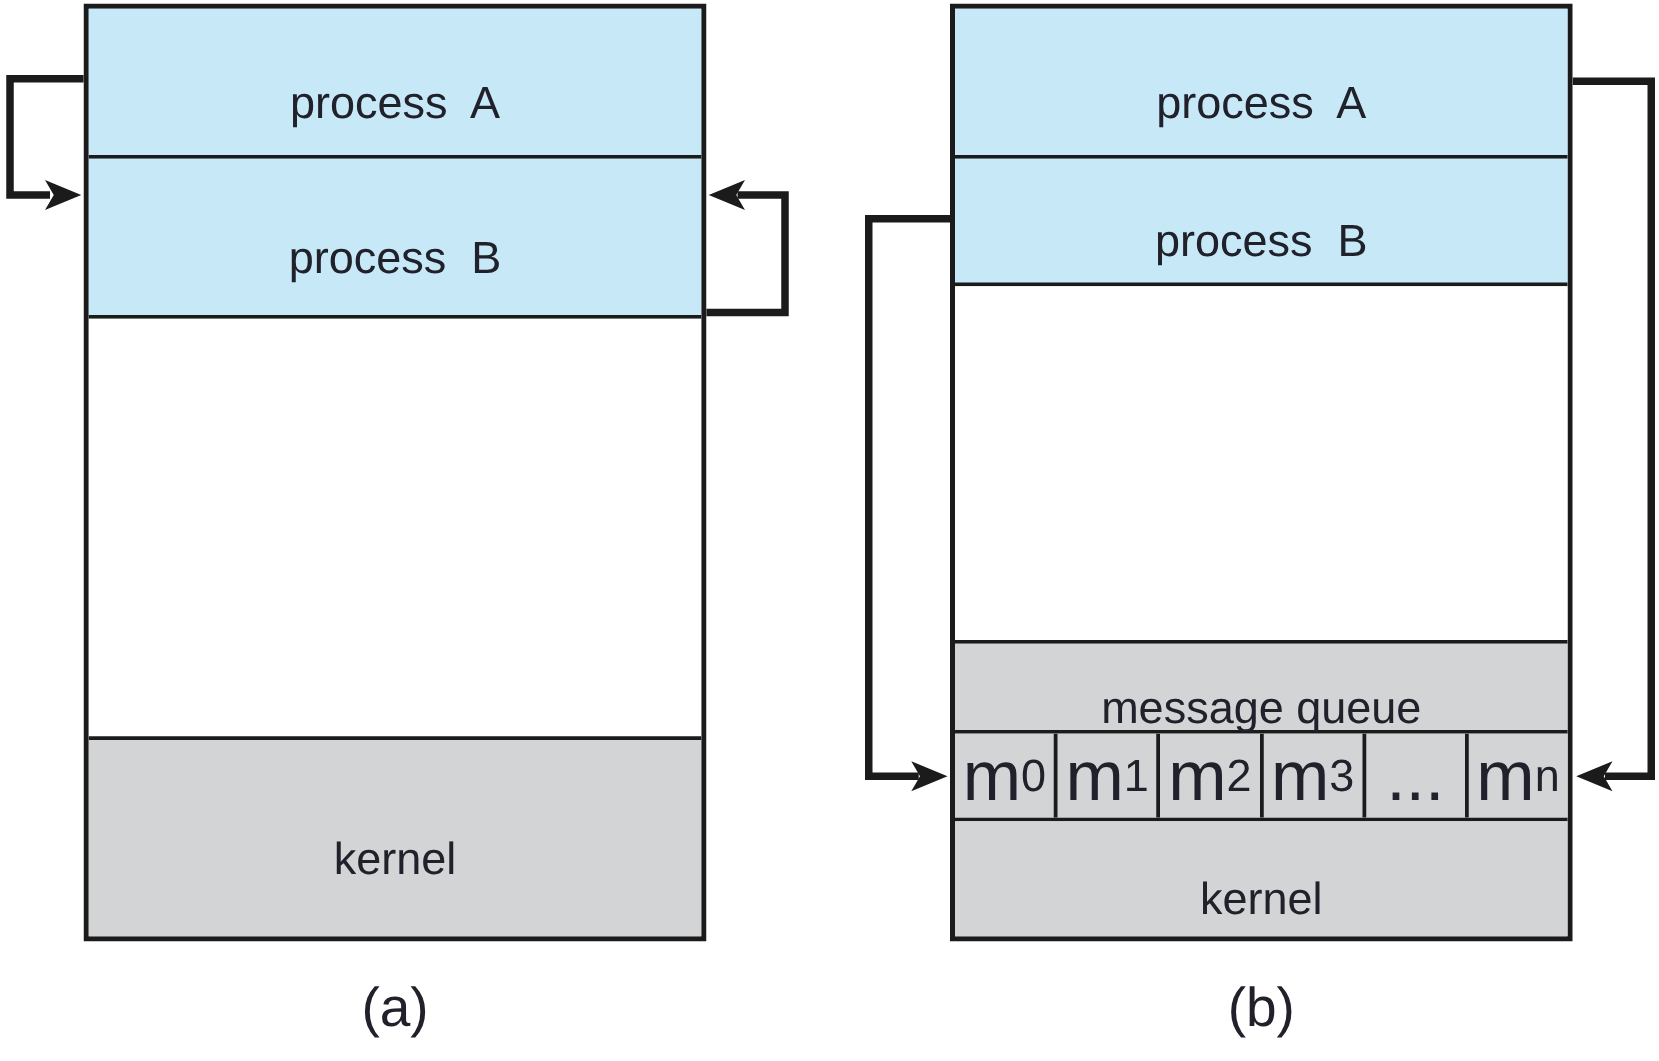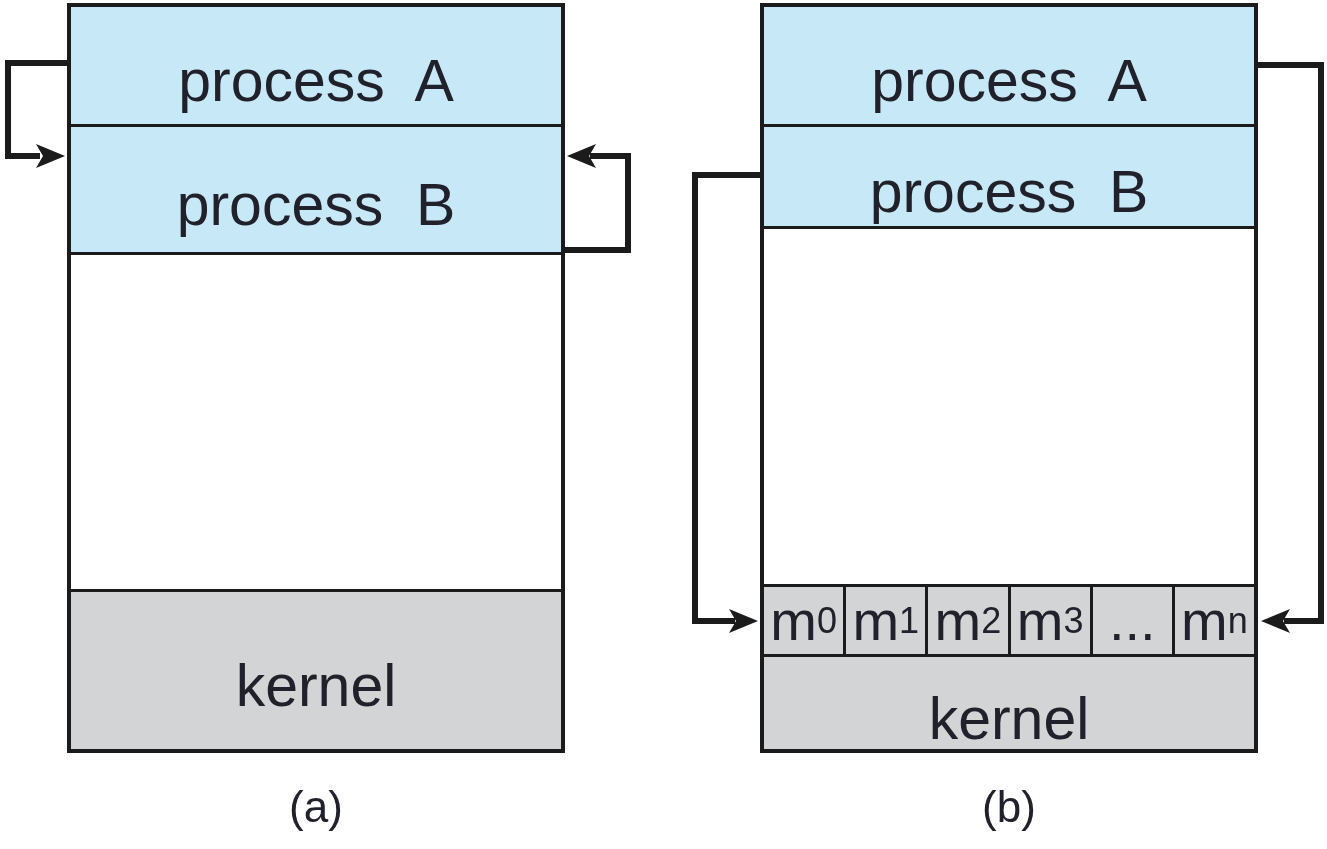--- a/index.html
+++ b/index.html
@@ -20,21 +20,21 @@
   }
   .band{
     box-sizing:border-box; display:flex; align-items:center; justify-content:center;
     border-bottom:3px solid var(--line); flex:0 0 auto;
   }
   .band.last{border-bottom:none;}
   .band.grow{flex:1 1 auto;}
   .blue{background:var(--blue);}
   .white{background:#ffffff;}
   .gray{background:var(--gray);}
-  .lbl{font-size:59px; white-space:pre; line-height:1;margin-top:32px;}
+  .lbl{font-size:36px; white-space:pre; line-height:1;margin-top:32px;}
   .cells{display:flex; padding:0; background:var(--gray); align-items:stretch;}
   .cell{
     flex:1 1 0; display:flex; align-items:center; justify-content:center;
     border-left:3px solid var(--line); background:var(--gray);
   }
   .cell:first-child{border-left:none;}
   .m{font-size:56px; line-height:1;}
   .msub{font-size:36px; line-height:1; vertical-align:-14px;}
   .caption{
     position:absolute; width:498px; top:782px; text-align:center;
@@ -82,20 +82,23 @@
   </div>
 
   <div class="panel" style="left:760px">
     <div class="band blue hA2">
       <span class="lbl">process  A</span>
     </div>
     <div class="band blue hB2">
       <span class="lbl">process  B</span>
     </div>
     <div class="band white grow"></div>
+    <div class="band gray hMQ">
+      <span class="lbl">message queue</span>
+    </div>
     <div class="band cells hC">
       <div class="cell">
         <span class="m">m</span>
           <sub class="msub">0</sub>
       </div>
       <div class="cell">
         <span class="m">m</span>
           <sub class="msub">1</sub>
       </div>
       <div class="cell">

